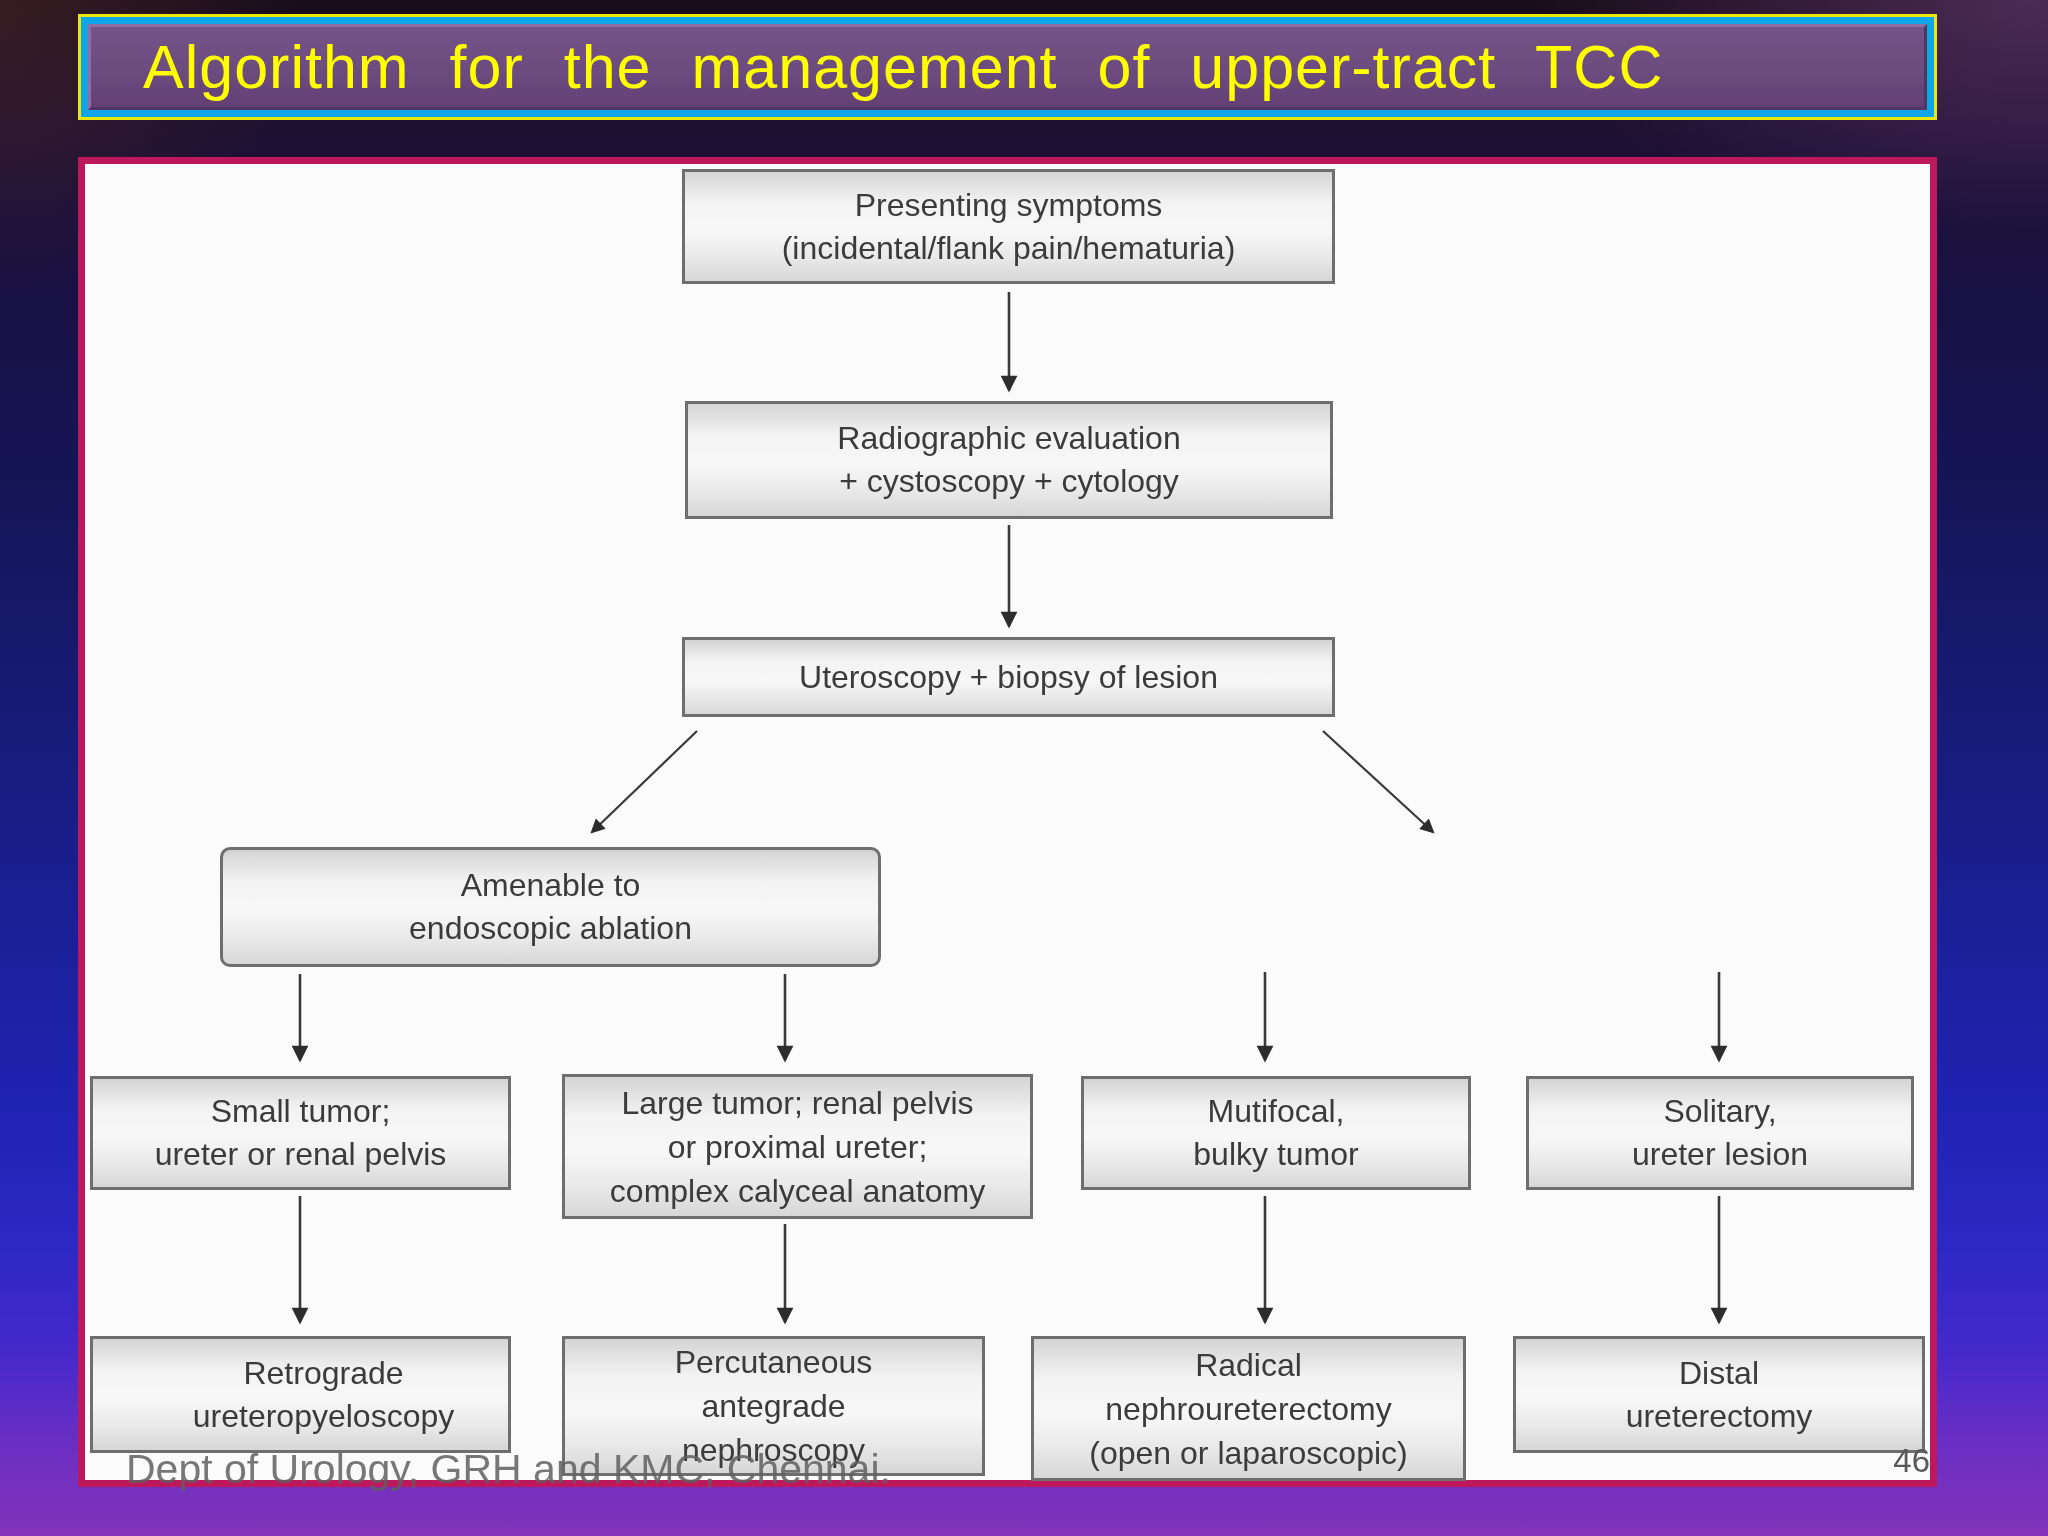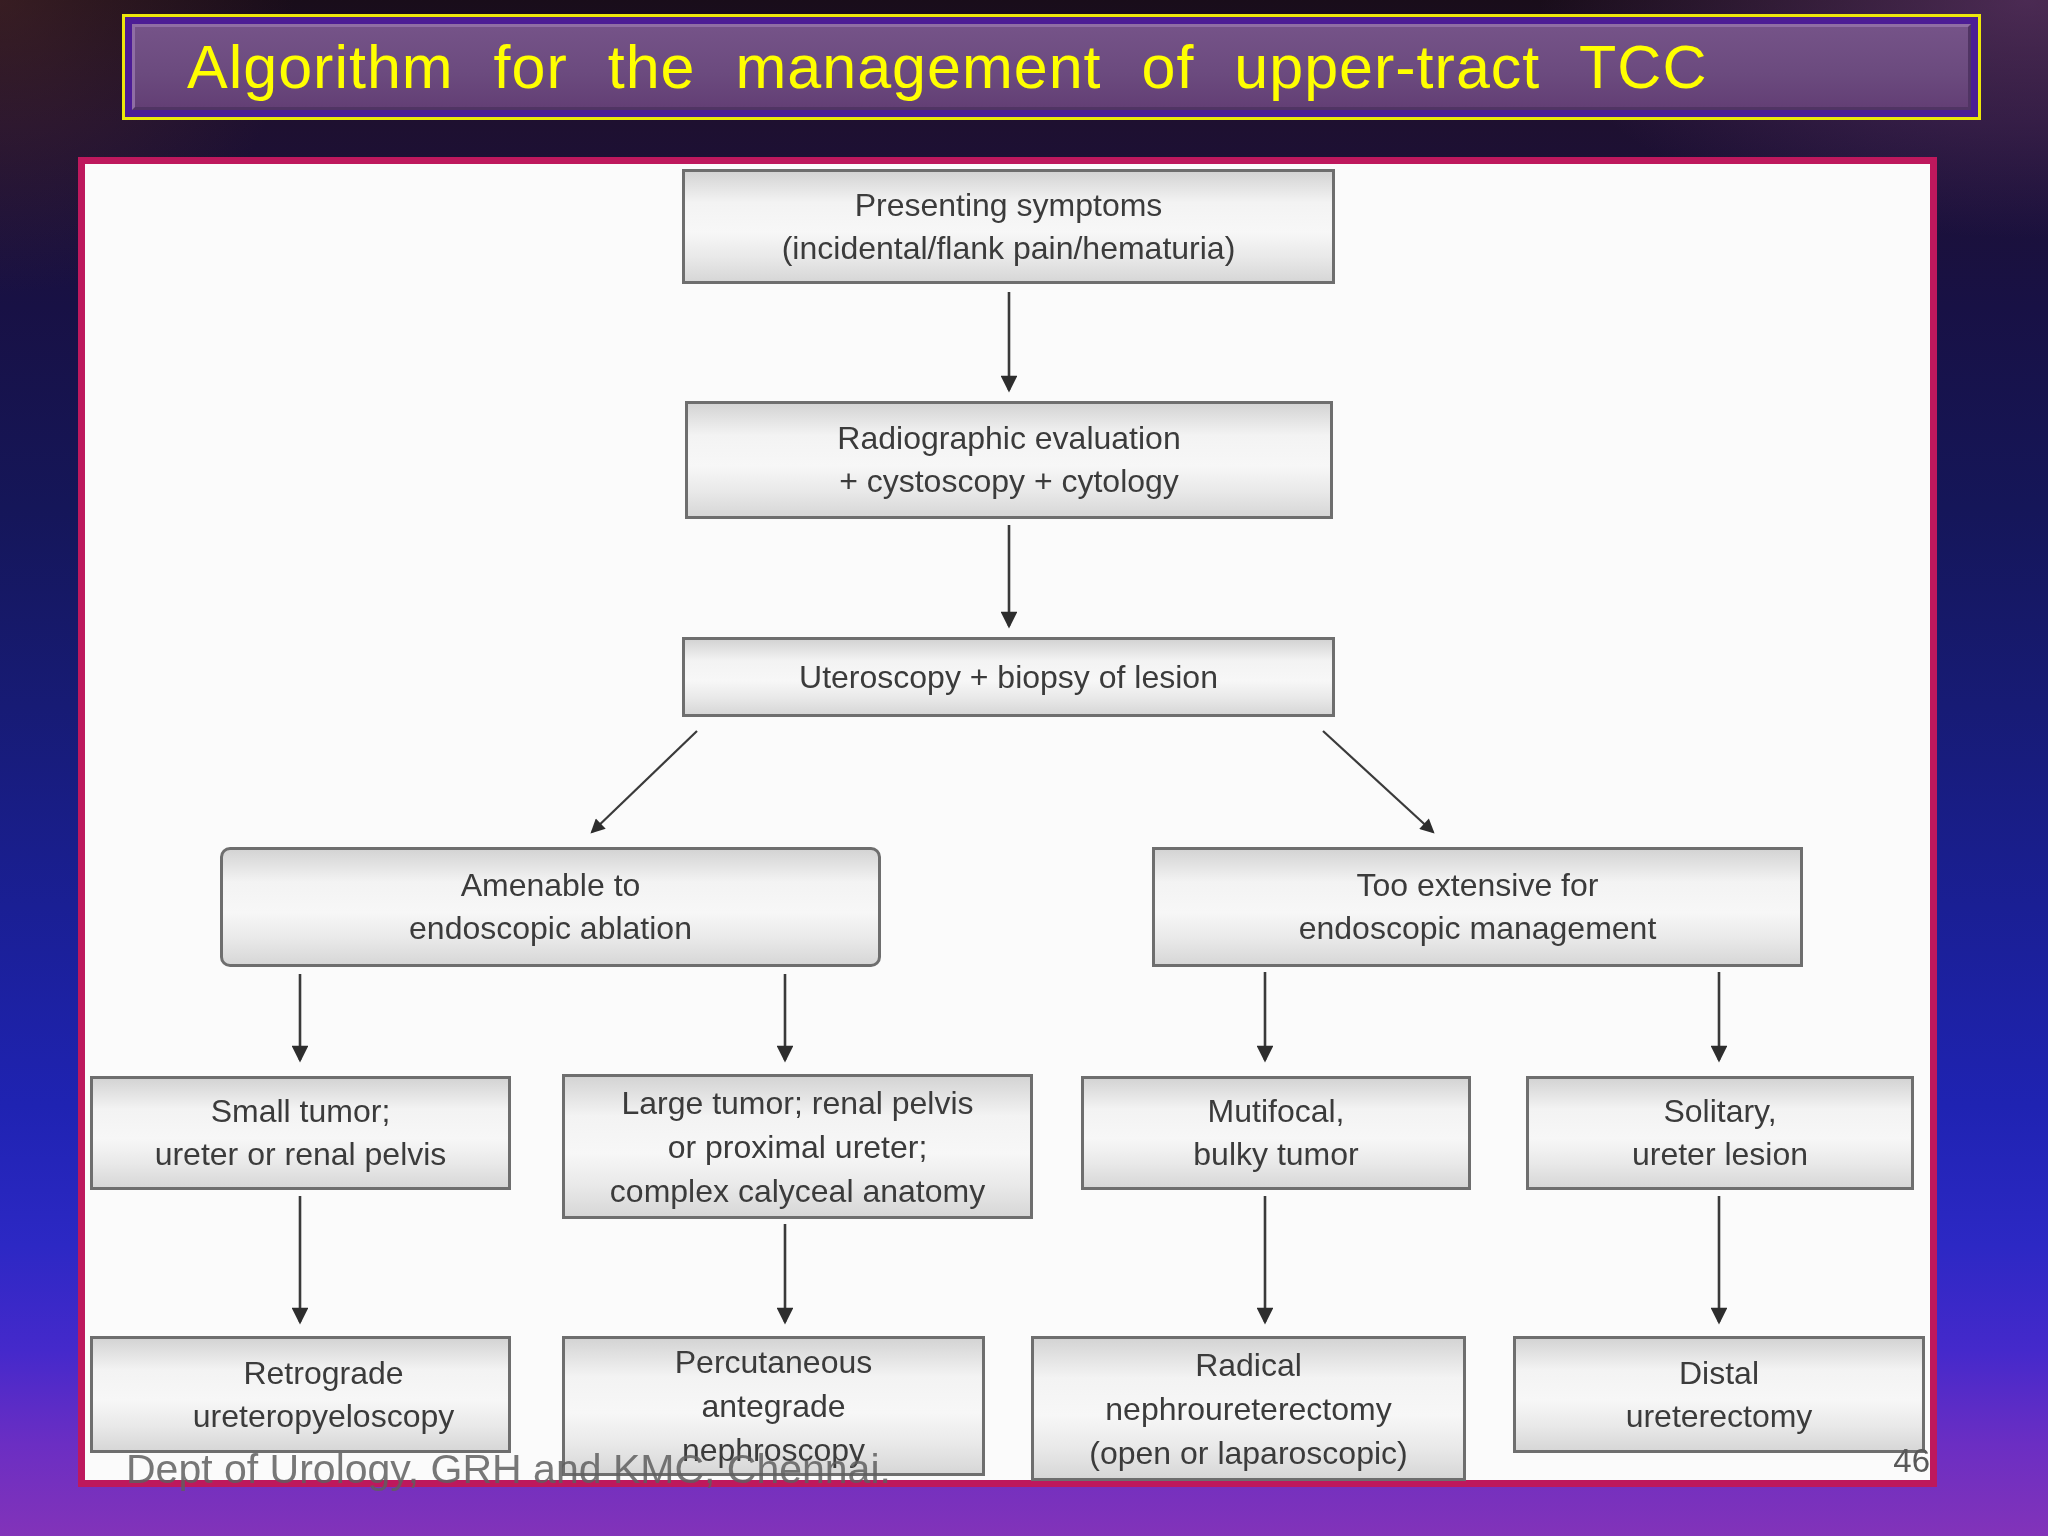--- a/index.html
+++ b/index.html
@@ -14,23 +14,22 @@
       radial-gradient(ellipse 700px 340px at 99% 0%, rgba(125,72,140,0.50), rgba(125,72,140,0) 70%),
       radial-gradient(circle 420px at 0% 0%, rgba(92,48,44,0.45), rgba(92,48,44,0) 70%),
       linear-gradient(180deg,
         #190d1a 0%, #1e1030 8%, #181145 20%, #151659 33%,
         #171b75 46%, #1a1f94 59%, #1f23b2 72%, #2c28c4 81%,
         #4529cb 88%, #6b2ec3 94%, #8233b9 100%);
   }
   .title-bar{
     position:absolute;left:78px;top:14px;width:1859px;height:106px;
     box-sizing:border-box;
-    background:#4c1d95;
+    background:#0ea5e9;
     border:3px solid #ece70a;
-    margin-left:44px;
   }
   .title-plate{
     position:absolute;inset:7px;
     background:linear-gradient(180deg,#755388 0%,#6b4a7e 60%,#633f75 100%);
     border-style:solid;border-width:3px;
     border-color:#8f6ea4 #503463 #503463 #8f6ea4;
     display:flex;align-items:center;
   }
   .title-text{
     color:#ffff00;
@@ -117,24 +116,20 @@
 
     <div class="node" style="left:597px;top:473px;width:653px;height:80px;">
       <div>Uteroscopy + biopsy of lesion</div>
     </div>
 
     <div class="node" style="left:135px;top:683px;width:661px;height:120px;border-radius:10px;">
       <div>Amenable to</div>
       <div>endoscopic ablation</div>
     </div>
 
-    <div class="node" style="left:1067px;top:683px;width:651px;height:120px;">
-      <div>Too extensive for</div>
-      <div>endoscopic management</div>
-    </div>
 
     <div class="node" style="left:5px;top:912px;width:421px;height:114px;">
       <div>Small tumor;</div>
       <div>ureter or renal pelvis</div>
     </div>
 
     <div class="node" style="left:477px;top:910px;width:471px;height:145px;line-height:44px;">
       <div>Large tumor; renal pelvis</div>
       <div>or proximal ureter;</div>
       <div>complex calyceal anatomy</div>

